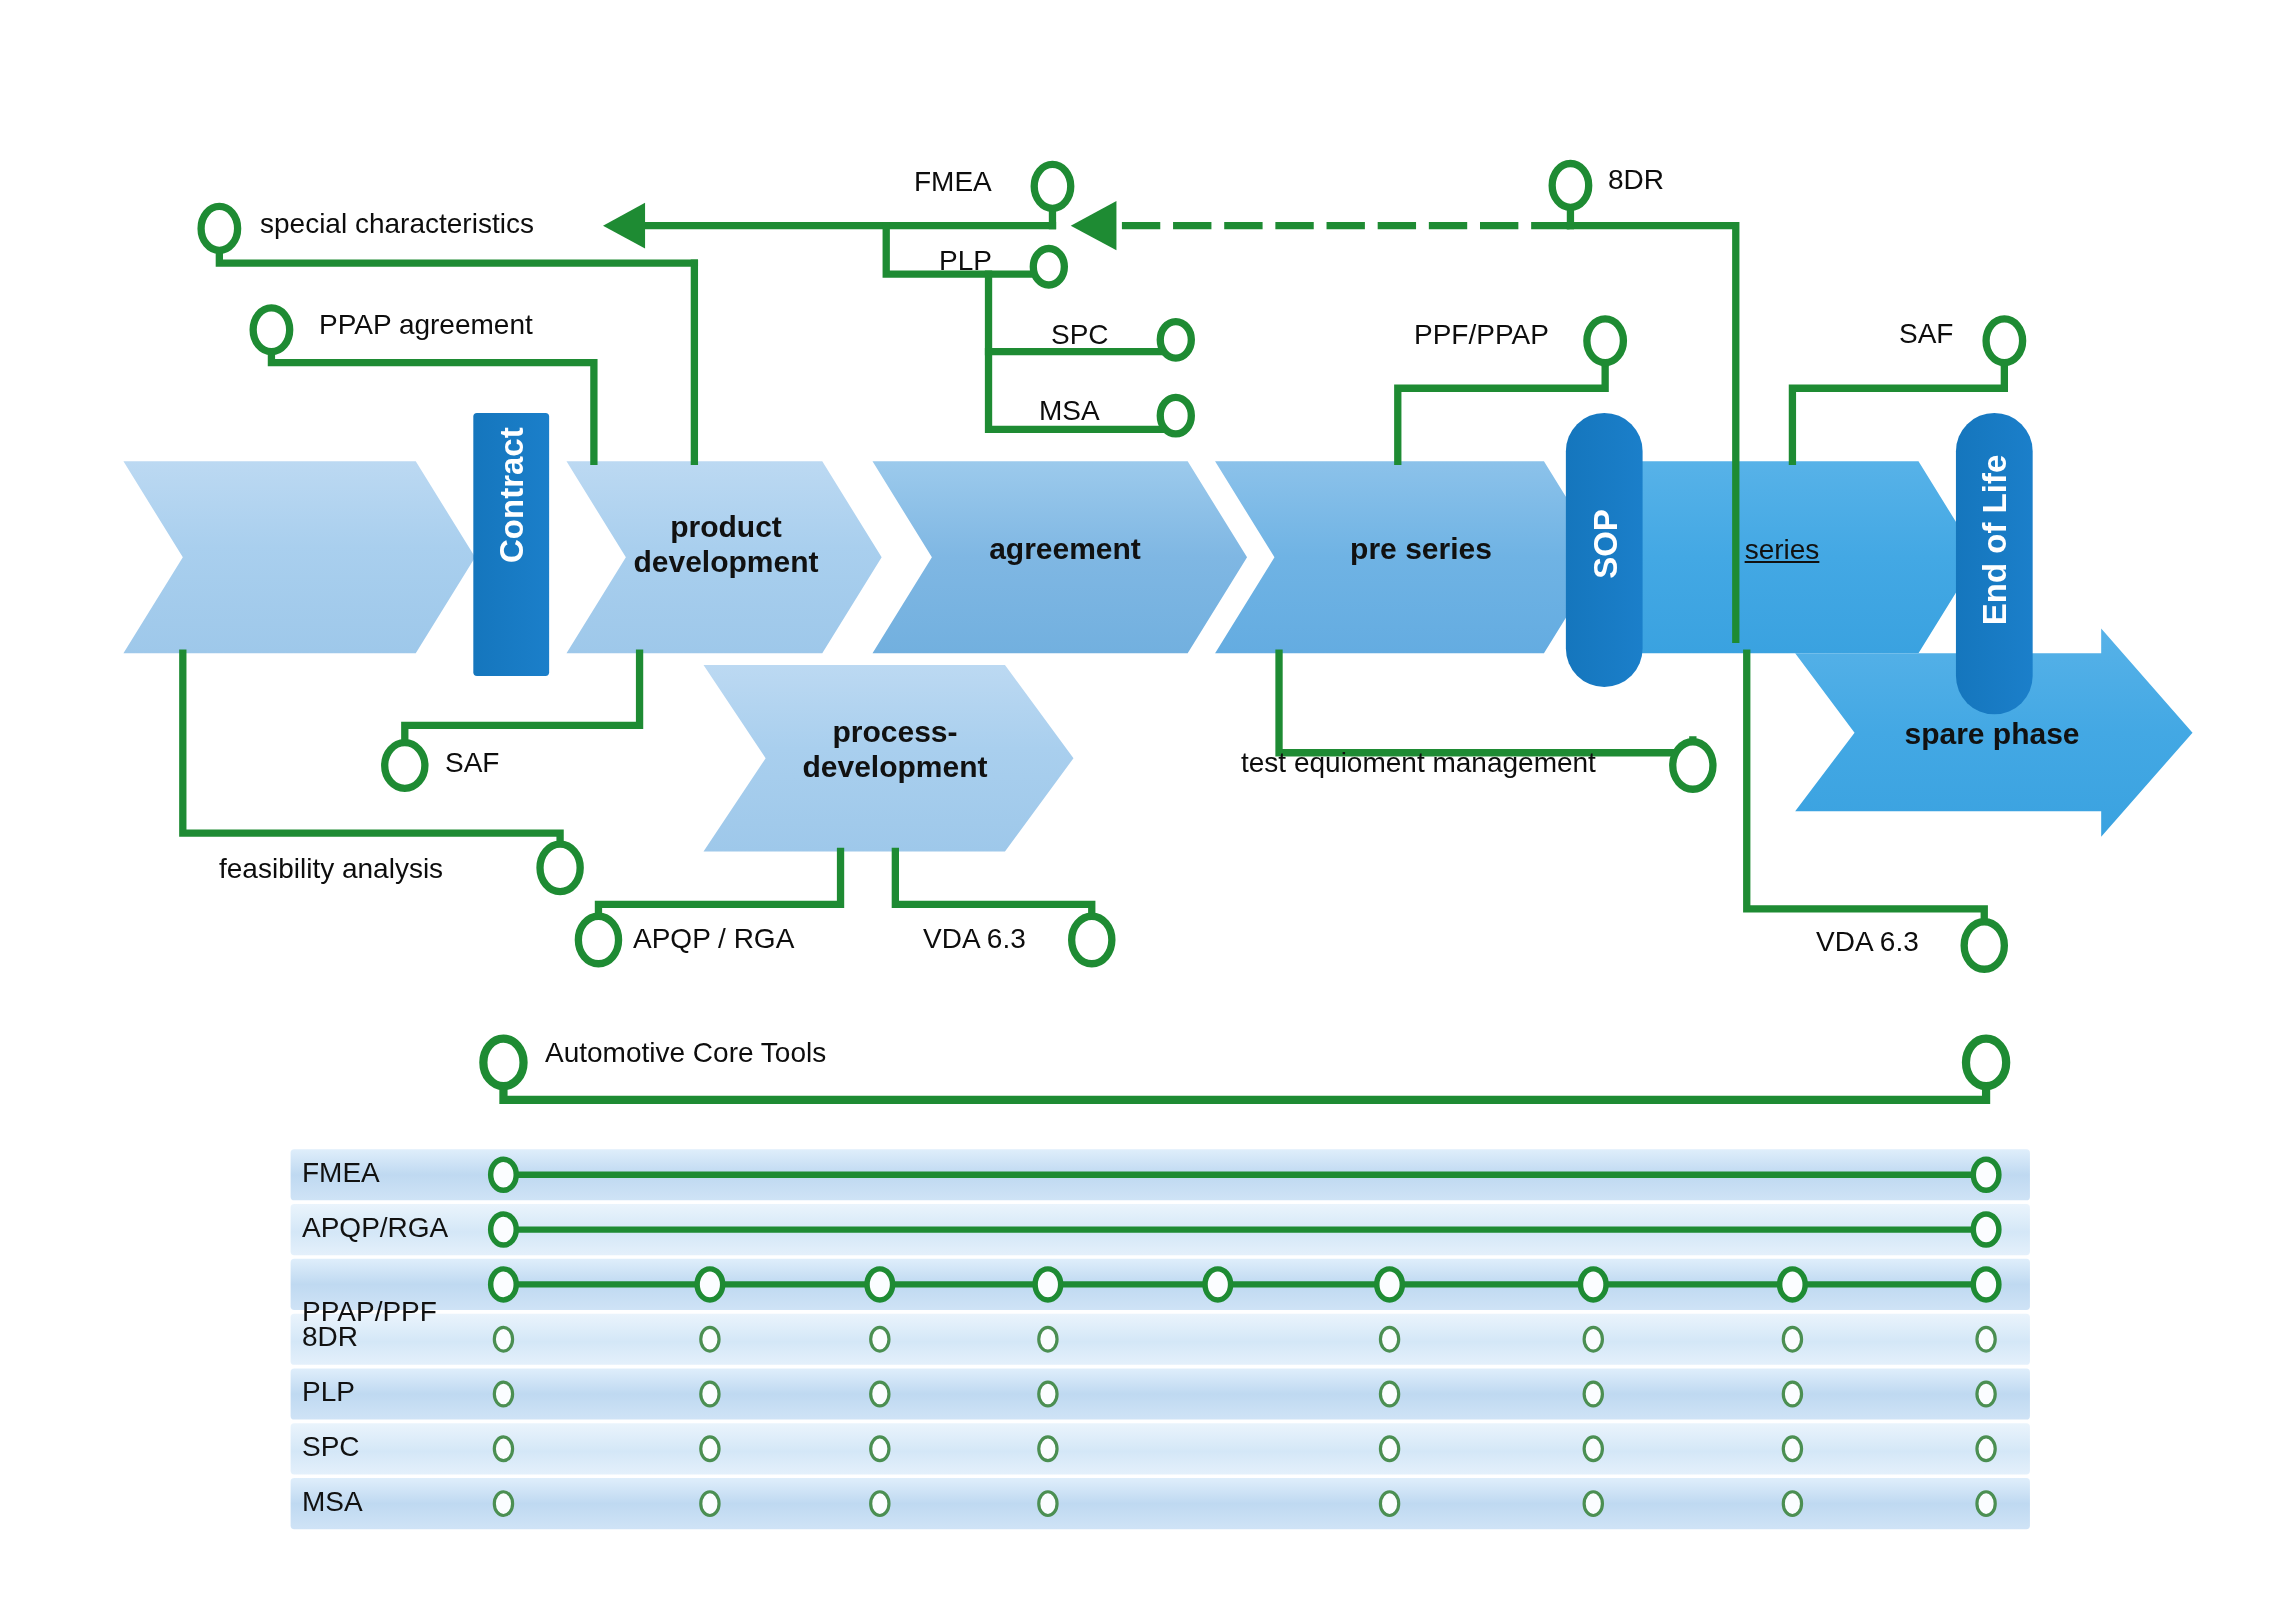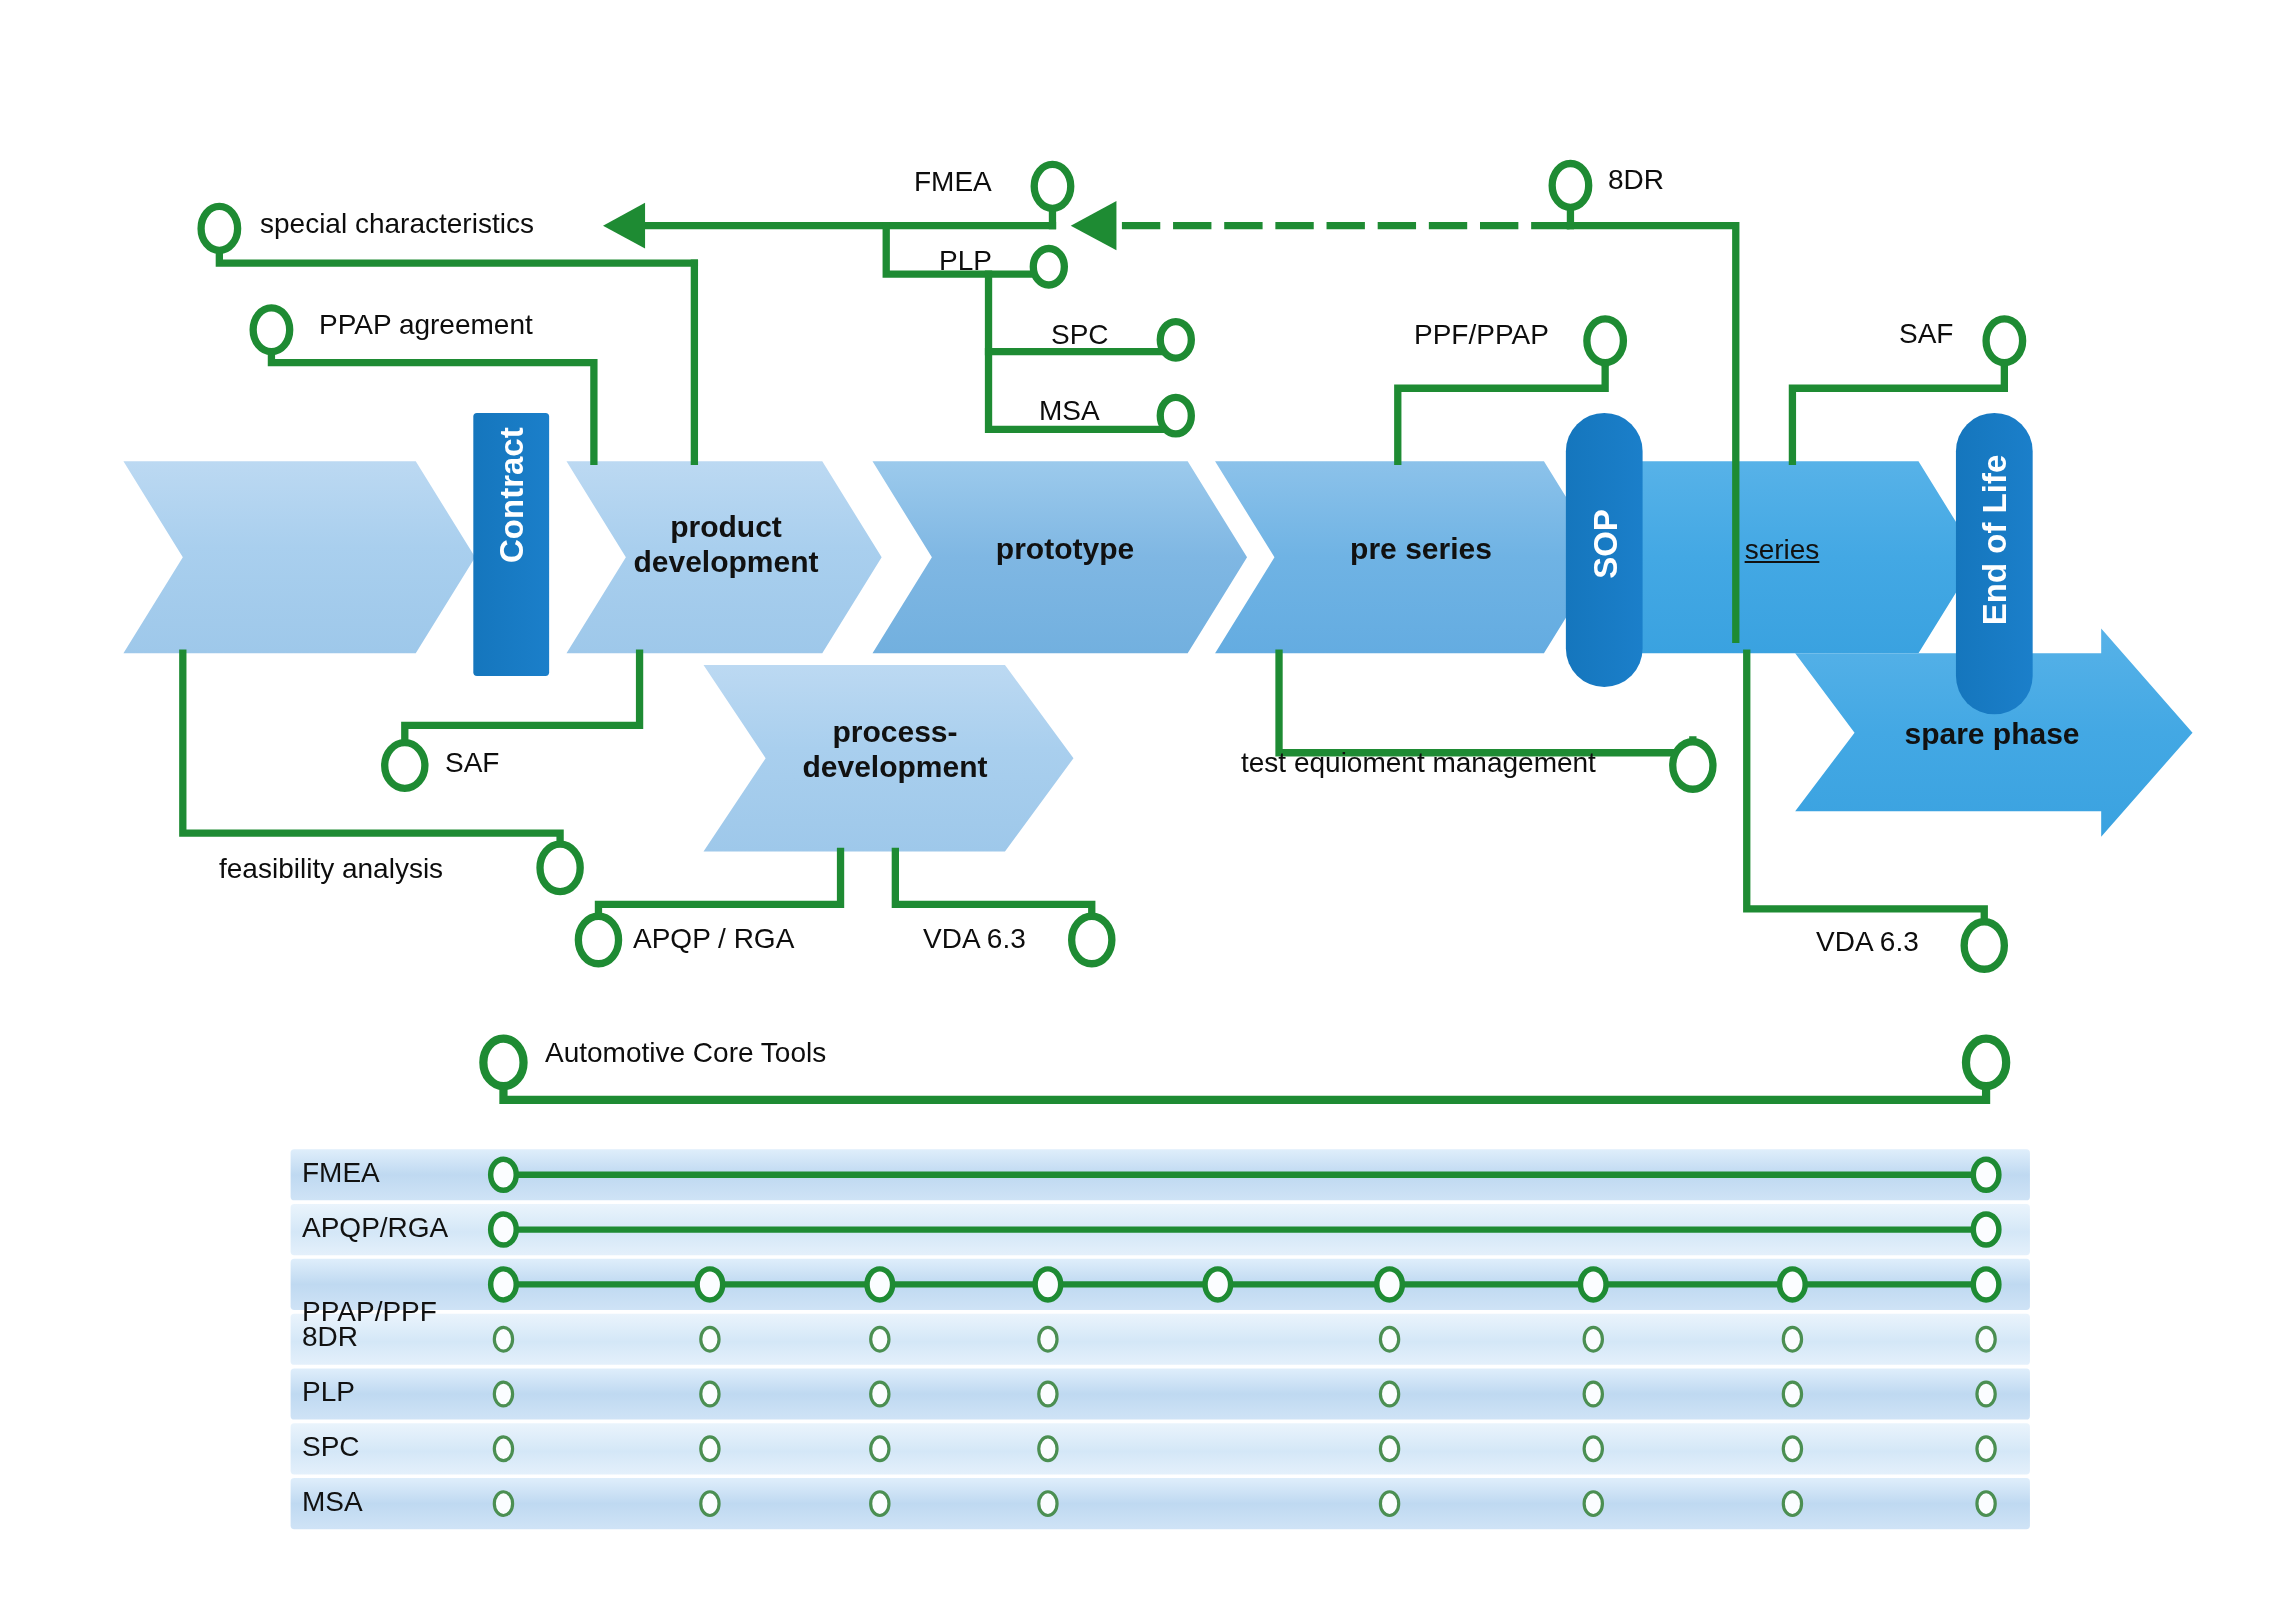--- a/index.html
+++ b/index.html
@@ -222,21 +222,21 @@
   <div class="lbl lbl-28" style="left:445px;top:747px;">SAF</div>
   <div class="lbl lbl-28" style="left:219px;top:853px;">feasibility analysis</div>
   <div class="lbl lbl-28" style="left:633px;top:923px;">APQP / RGA</div>
   <div class="lbl lbl-28" style="left:923px;top:923px;">VDA 6.3</div>
   <div class="lbl lbl-28" style="left:1241px;top:747px;">test equioment management</div>
   <div class="lbl lbl-28" style="left:1816px;top:926px;">VDA 6.3</div>
   <div class="lbl lbl-28" style="left:545px;top:1037px;">Automotive Core Tools</div>
 
   <div class="lbl-arrow" style="left:589px;top:510px;width:274px;font-size:30px;">product
 development</div>
-  <div class="lbl-arrow" style="left:914px;top:532px;width:302px;font-size:30px;">prototype</div>
+  <div class="lbl-arrow" style="left:914px;top:532px;width:302px;font-size:30px;">agreement</div>
   <div class="lbl-arrow" style="left:1261px;top:532px;width:320px;font-size:30px;">pre series</div>
   <div class="lbl-arrow" style="left:1636px;top:534px;width:292px;font-size:28px;font-weight:normal;text-decoration:underline;">series</div>
 
   <div class="lbl-arrow" style="left:749px;top:715px;width:292px;font-size:30px;">process-
 development</div>
   <div class="lbl-arrow" style="left:1855px;top:717px;width:274px;font-size:30px;">spare phase</div>
 
   <div class="lbl-vert" style="left:448px;top:480px;width:128px;font-size:33px;text-align:center;
        transform:rotate(-90deg);transform-origin:center center;">Contract</div>
   <div class="lbl-vert" style="left:1542px;top:525px;width:128px;font-size:33px;text-align:center;

